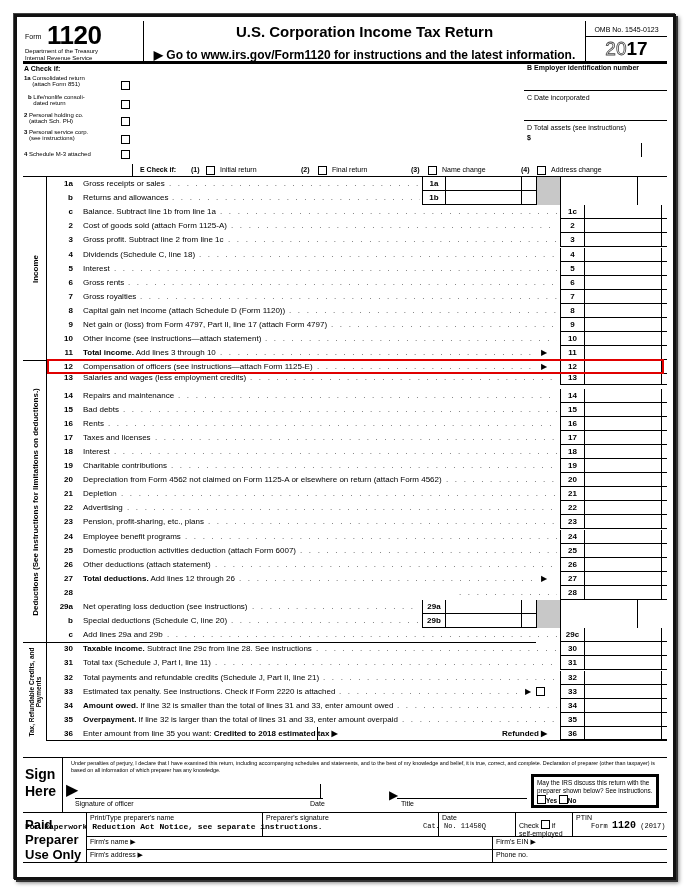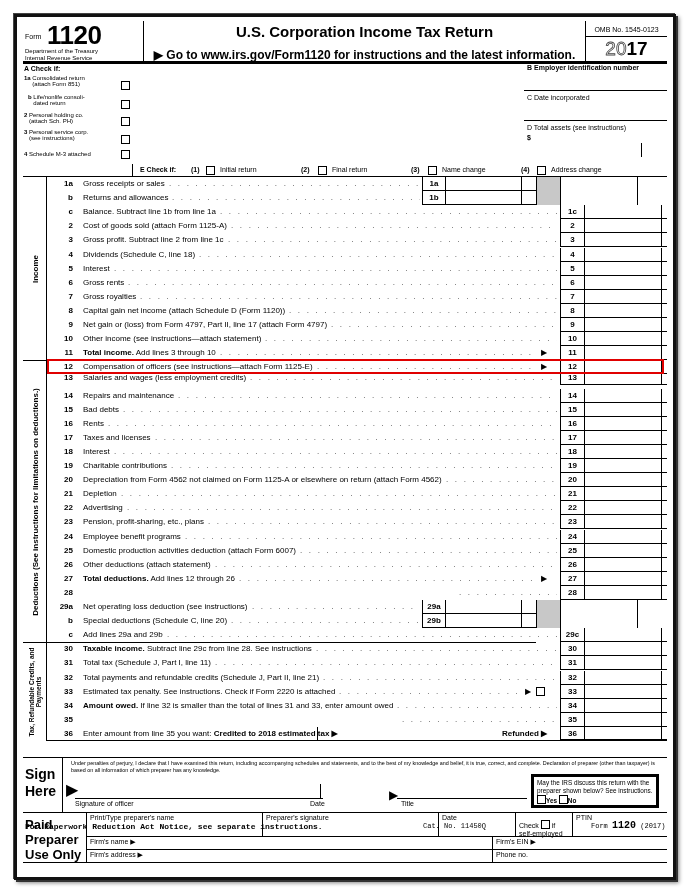--- a/index.html
+++ b/index.html
@@ -470,20 +470,21 @@
         <div class="line" style="top: 521.7px;">
           <span class="ln">34</span>
           <span class="desc"><b>Amount owed.</b><span>  If line 32 is smaller than the total of lines 31 and 33, enter amount owed</span></span>
           <span class="dots" style="left: 350px; width: 160px;">............................................................</span>
           <span class="lnbox">34</span>
           <span class="amt"></span>
           <span class="cents"></span>
         </div>
         <div class="line" style="top: 535.8px;">
           <span class="ln">35</span>
+          <span class="desc"><b>Overpayment.</b><span>  If line 32 is larger than the total of lines 31 and 33, enter amount overpaid</span></span>
           <span class="dots" style="left: 355px; width: 155px;">............................................................</span>
           <span class="lnbox">35</span>
           <span class="amt"></span>
           <span class="cents"></span>
         </div>
         <div class="line" style="top: 549.9px; border-bottom: 1px solid rgb(0, 0, 0);">
           <span class="ln">36</span>
           <span class="desc"><span>Enter amount from line 35 you want: </span><b>Credited to 2018 estimated tax ▶</b></span>
           <span style="position: absolute; left: 270px; top: 0px; height: 100%; border-left: 1px solid rgb(0, 0, 0);"></span>
           <b style="position: absolute; left: 455px; top: 2px; font-size: 8px;">Refunded ▶</b>

